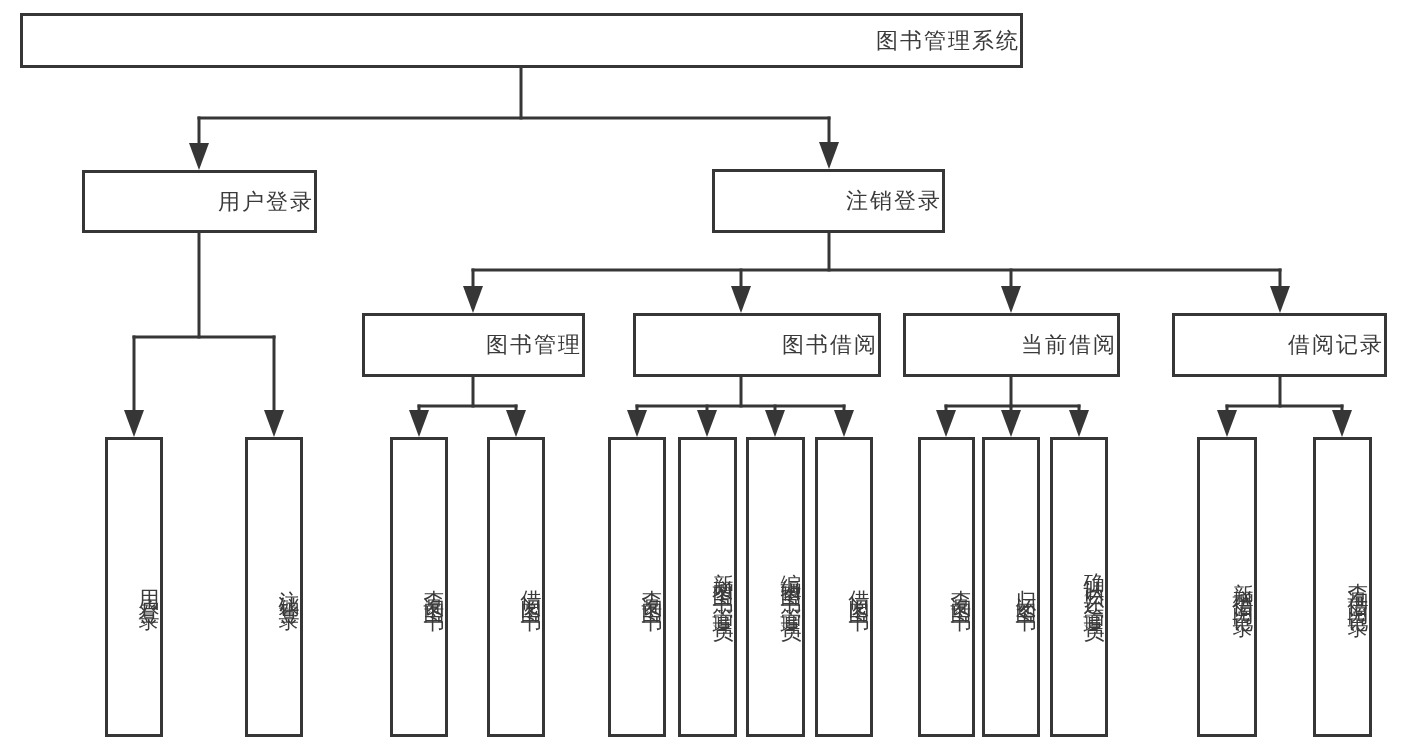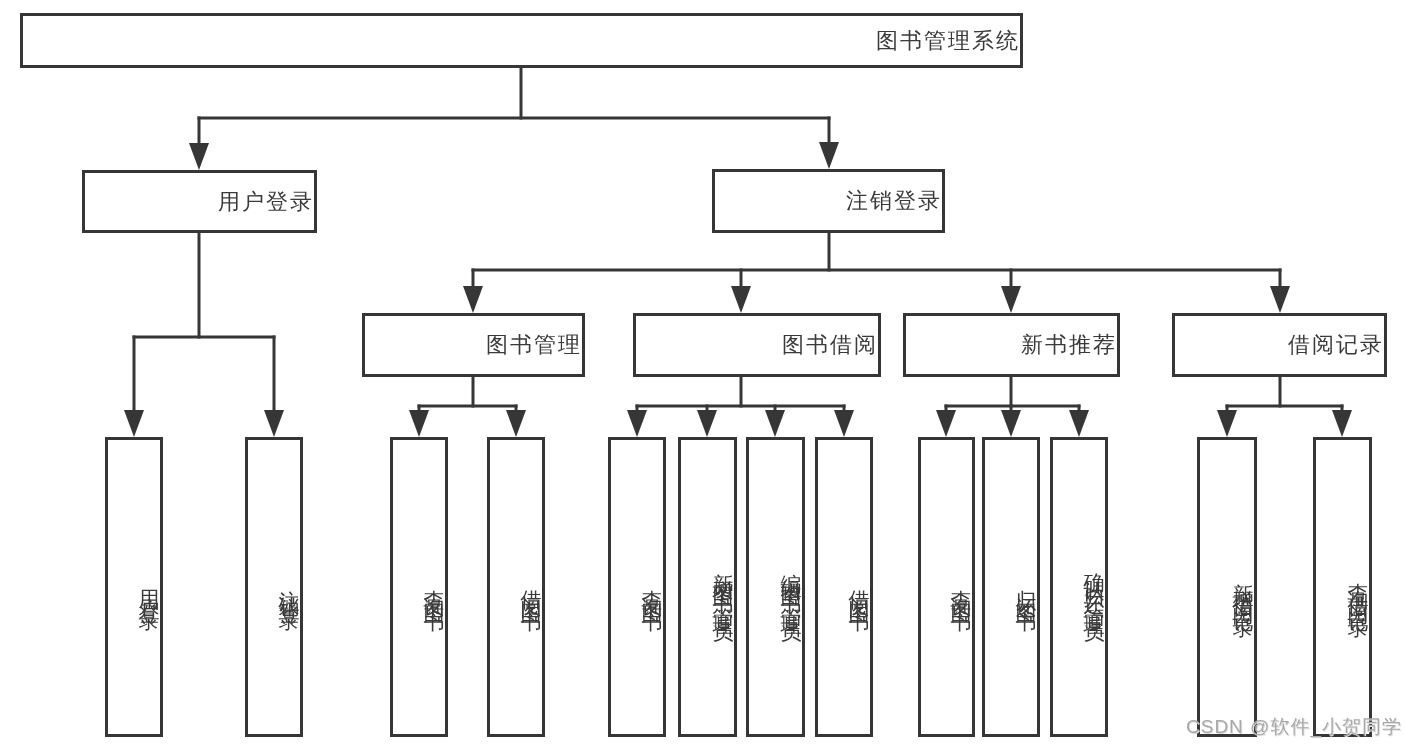--- a/index.html
+++ b/index.html
@@ -93,21 +93,21 @@
     <span class="lbl">注销登录</span>
   </div>
 
   <div class="hbox" style="left:362px;top:313px;width:223px;height:64px">
     <span class="lbl">图书管理</span>
   </div>
   <div class="hbox" style="left:633px;top:313px;width:248px;height:64px">
     <span class="lbl">图书借阅</span>
   </div>
   <div class="hbox" style="left:903px;top:313px;width:217px;height:64px">
-    <span class="lbl">新书推荐</span>
+    <span class="lbl">当前借阅</span>
   </div>
   <div class="hbox" style="left:1172px;top:313px;width:215px;height:64px">
     <span class="lbl">借阅记录</span>
   </div>
 
   <div class="vbox" style="left:105px;top:437px;width:58px;height:300px">
     <span class="vlbl">用户登录</span>
   </div>
   <div class="vbox" style="left:245px;top:437px;width:58px;height:300px">
     <span class="vlbl">注销登录</span>
@@ -143,15 +143,14 @@
     <span class="vlbl">确认归还（管理员）</span>
   </div>
 
   <div class="vbox" style="left:1197px;top:437px;width:60px;height:300px">
     <span class="vlbl">新增借阅记录</span>
   </div>
   <div class="vbox" style="left:1313px;top:437px;width:59px;height:300px">
     <span class="vlbl">查询借阅记录</span>
   </div>
 
-  <div class="watermark">CSDN @软件_小贺同学</div>
 
 </div>
 
 </body></html>

